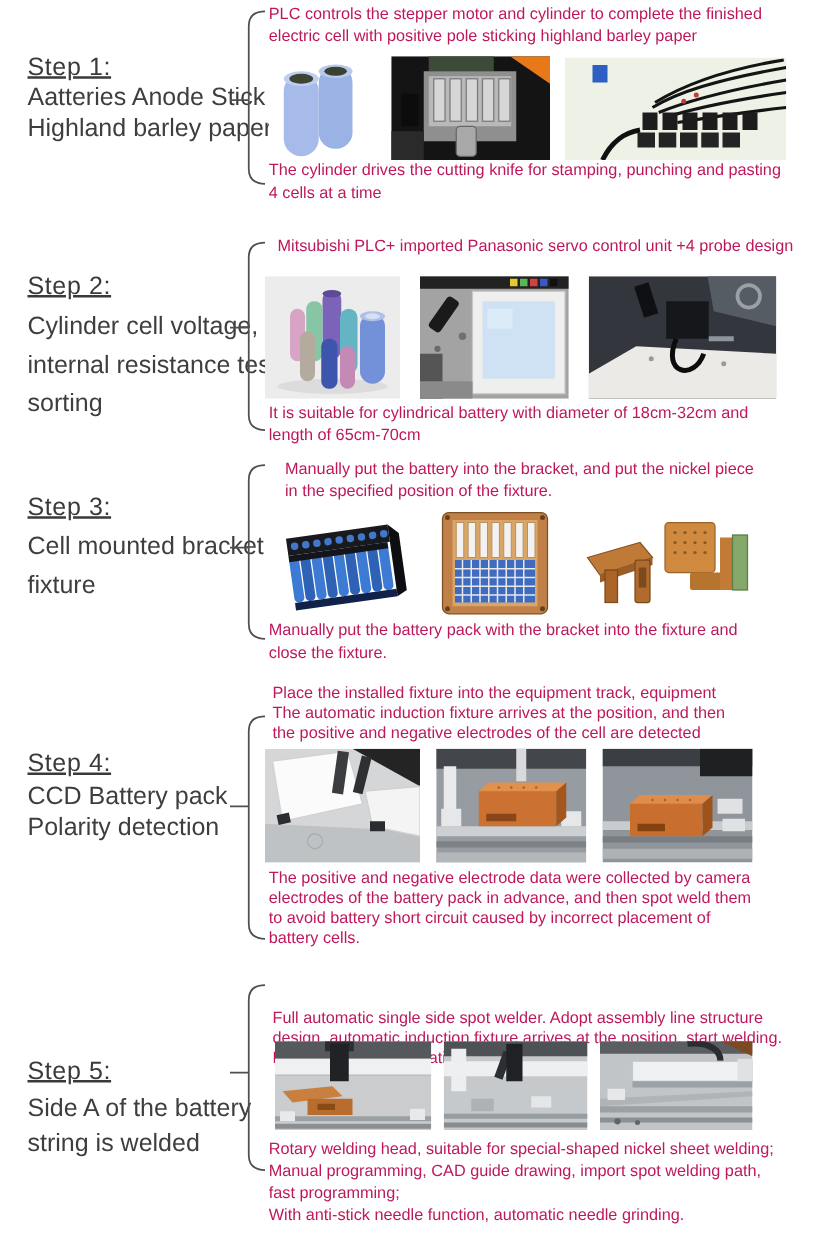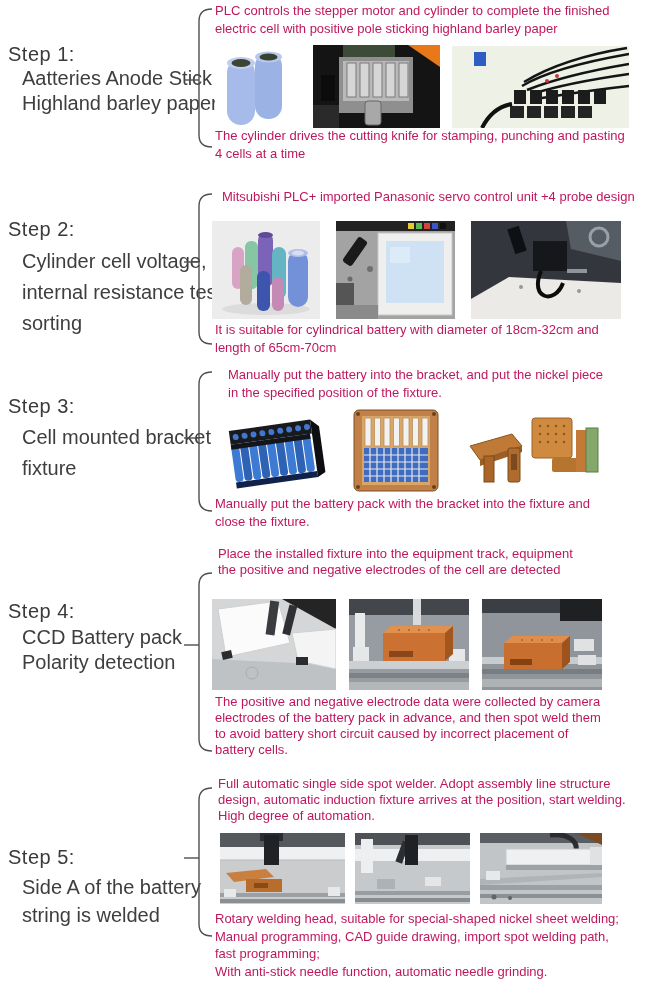--- a/index.html
+++ b/index.html
@@ -1,18 +1,18 @@
 <!DOCTYPE html>
 <html><head>
 <meta charset="utf-8">
 <style>
   html,body{margin:0;padding:0;background:#fff;}
   #page{position:relative;width:650px;height:995px;background:#fff;overflow:hidden;
         font-family:"Liberation Sans", sans-serif;color:#3e3e3e;}
-  .step-title{position:absolute;left:8px;font-size:20px;letter-spacing:0.5px;color:#3a3a3a;white-space:nowrap;}
+  .step-title{position:absolute;left:22px;font-size:20px;letter-spacing:0.5px;color:#3a3a3a;white-space:nowrap;text-decoration:underline;}
   .label-line{position:absolute;left:22px;font-size:20px;color:#3e3e3e;white-space:nowrap;}
   .tb{position:absolute;font-size:13px;line-height:17.5px;color:#be185d;}
   .tb.dense{line-height:16px;}
   .tb div{white-space:nowrap;}
   .bracket{position:absolute;}
   .img-row{position:absolute;display:flex;align-items:center;}
   .img-row svg{display:block;flex:0 0 auto;}
 </style>
 </head>
 <body>
@@ -252,20 +252,21 @@
   <div>
     <div class="step-title" style="top:600px">Step 4:</div>
     <div class="label-line" style="top:626px">CCD Battery pack</div>
     <div class="label-line" style="top:651px">Polarity detection</div>
     <svg class="bracket" style="left:183px;top:572px" width="30" height="180">
       <path d="M29 1 Q16 1 16 13 L16 167 Q16 179 29 179" fill="none" stroke="#4f4f4f" stroke-width="1.4"></path>
       <line x1="1" y1="73" x2="16" y2="73" stroke="#4f4f4f" stroke-width="1.4"></line>
     </svg>
     <div class="tb dense" style="left:218px;top:546px">
       <div>Place the installed fixture into the equipment track, equipment</div>
+      <div>The automatic induction fixture arrives at the position, and then</div>
       <div>the positive and negative electrodes of the cell are detected</div>
     </div>
     <div class="img-row" style="left:212px;top:599px;gap:13px">
       <svg width="124" height="91" viewBox="0 0 124 91">
         <rect width="124" height="91" fill="#d4d6d8"></rect>
         <polygon points="70,0 124,0 124,30" fill="#242424"></polygon>
         <polygon points="0,60 124,66 124,91 0,91" fill="#bfc2c4"></polygon>
         <polygon points="6,10 66,2 78,44 14,58" fill="#fbfbfb" stroke="#d0d0d0"></polygon>
         <polygon points="80,34 124,30 124,70 86,62" fill="#f4f4f4" stroke="#cfcfcf"></polygon>
         <rect x="56" y="2" width="9" height="34" transform="rotate(8 60 18)" fill="#3a3c40"></rect>
@@ -321,21 +322,21 @@
   </div>
 
   <div>
     <div class="step-title" style="top:846px">Step 5:</div>
     <div class="label-line" style="top:876px">Side A of the battery</div>
     <div class="label-line" style="top:904px">string is welded</div>
     <svg class="bracket" style="left:183px;top:787px" width="30" height="150">
       <path d="M29 1 Q16 1 16 13 L16 137 Q16 149 29 149" fill="none" stroke="#4f4f4f" stroke-width="1.4"></path>
       <line x1="1" y1="71" x2="16" y2="71" stroke="#4f4f4f" stroke-width="1.4"></line>
     </svg>
-    <div class="tb dense" style="left:218px;top:776px">
+    <div class="tb dense" style="left:218px;top:806px">
       <div>Full automatic single side spot welder. Adopt assembly line structure</div>
       <div>design, automatic induction fixture arrives at the position, start welding.</div>
       <div>High degree of automation.</div>
     </div>
     <div class="img-row" style="left:220px;top:833px;gap:10px">
       <svg width="125" height="71" viewBox="0 0 125 71">
         <rect width="125" height="71" fill="#caccce"></rect>
         <rect width="125" height="14" fill="#55585c"></rect>
         <rect y="14" width="125" height="13" fill="#eef0f1"></rect>
         <line x1="0" y1="27" x2="125" y2="27" stroke="#b8bcbe"></line>

